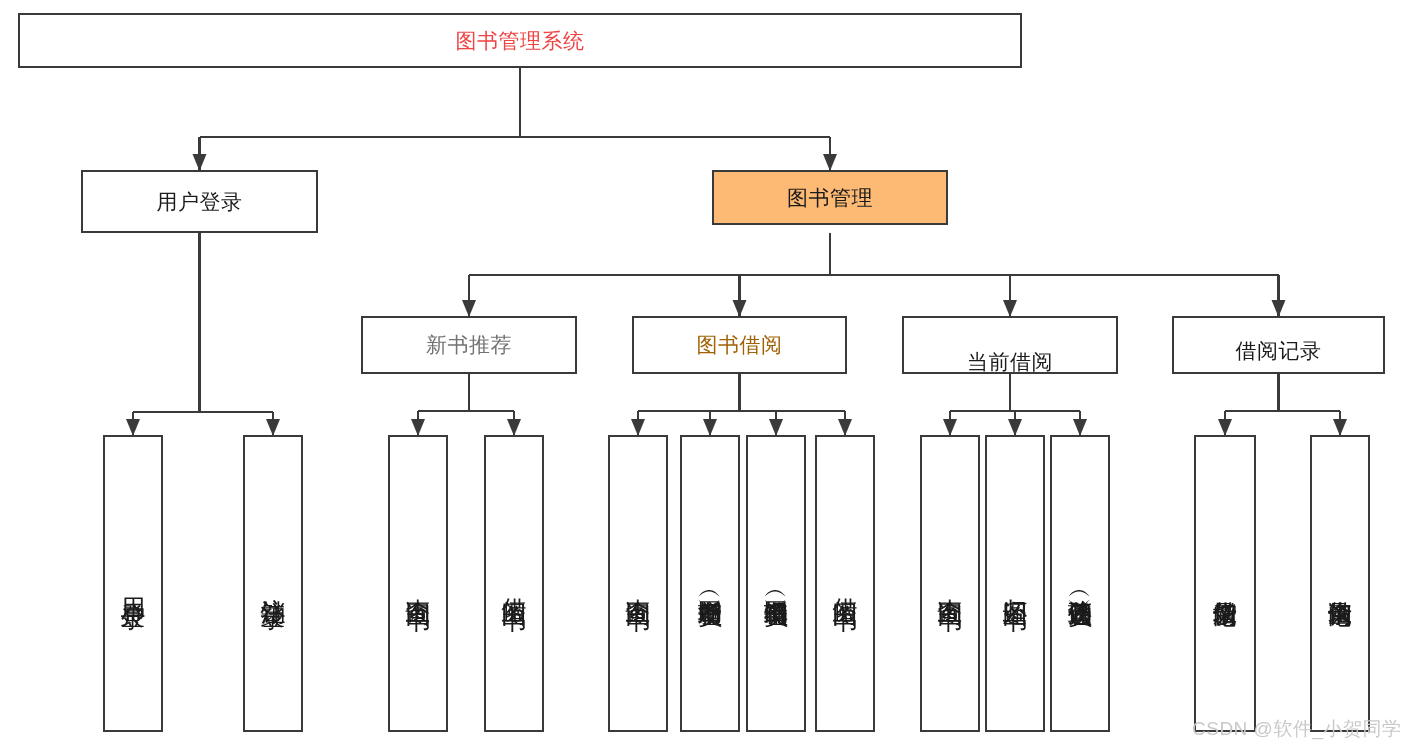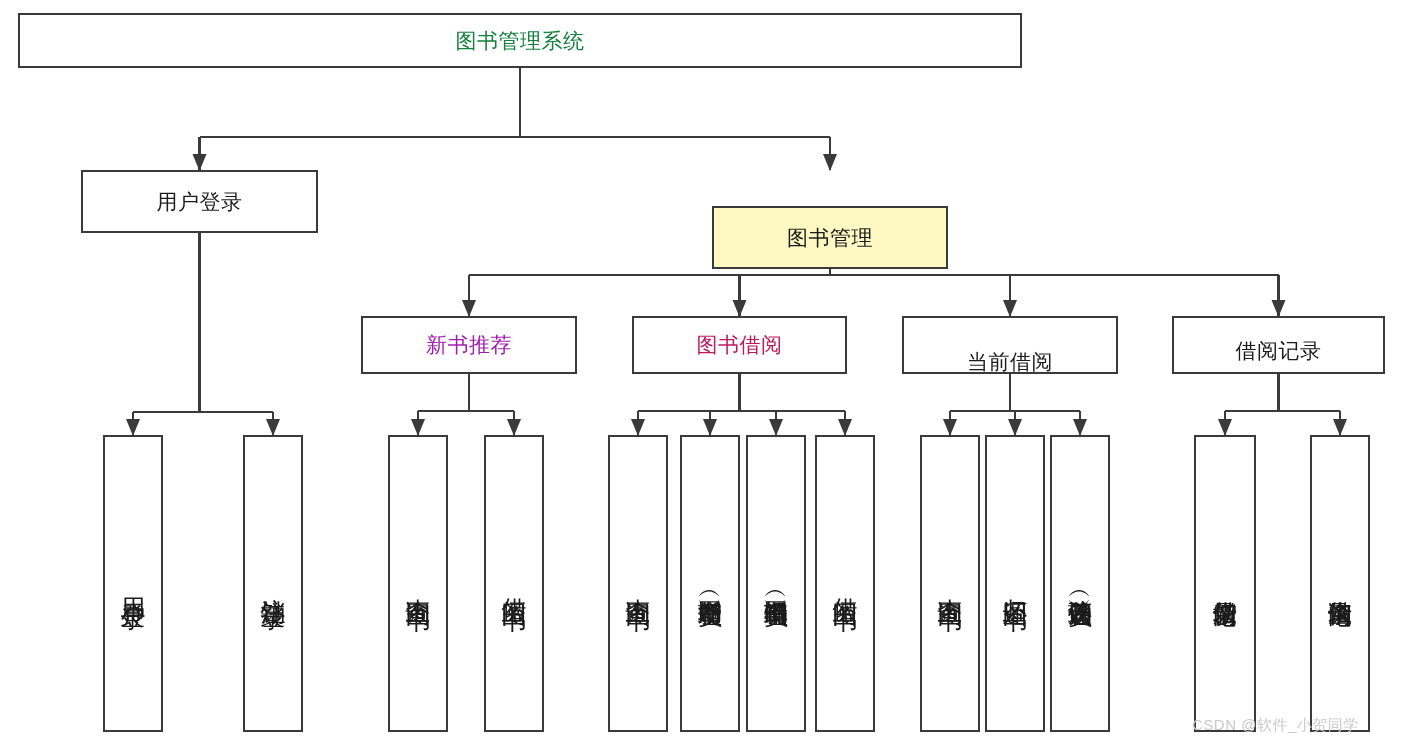--- a/index.html
+++ b/index.html
@@ -57,21 +57,21 @@
     letter-spacing: 3px;
     line-height: 1;
   }
   .node.vertical.tight .label {
     font-size: 24px;
     letter-spacing: 0.5px;
   }
   .watermark {
     position: absolute;
     color: #c9c9c9;
-    font-size: 15px;
+    font-size: 19px;
     white-space: nowrap;
     letter-spacing: 0.5px;
     user-select: none;
   }
 </style>
 </head>
 <body>
 
 <div id="diagram-root">
   <svg id="edges" xmlns="http://www.w3.org/2000/svg">
@@ -123,33 +123,33 @@
       <path d="M 1073 419 L 1087 419 L 1080 436 Z" fill="#3a3a3a"></path>
       <line x1="1278.5" y1="374" x2="1278.5" y2="411" stroke="#3a3a3a" stroke-width="2.2" shape-rendering="crispEdges"></line>
       <line x1="1225" y1="411" x2="1340" y2="411" stroke="#3a3a3a" stroke-width="2.2" shape-rendering="crispEdges"></line>
       <line x1="1225" y1="411" x2="1225" y2="435" stroke="#3a3a3a" stroke-width="2.2" shape-rendering="crispEdges"></line>
       <path d="M 1218 419 L 1232 419 L 1225 436 Z" fill="#3a3a3a"></path>
       <line x1="1340" y1="411" x2="1340" y2="435" stroke="#3a3a3a" stroke-width="2.2" shape-rendering="crispEdges"></line>
       <path d="M 1333 419 L 1347 419 L 1340 436 Z" fill="#3a3a3a"></path>
     </svg>
   <div id="nodes">
       <div class="node horizontal" style="left: 18px; top: 13px; width: 1004px; height: 55px; border-color: rgb(58, 58, 58); background: rgb(255, 255, 255);">
-        <span class="label" style="color: #15803d;">图书管理系统</span>
+        <span class="label" style="color: #ef4444;">图书管理系统</span>
       </div>
       <div class="node horizontal" style="left: 81px; top: 170px; width: 237px; height: 63px; border-color: rgb(58, 58, 58); background: rgb(255, 255, 255);">
         <span class="label" style="color: rgb(27, 27, 27);">用户登录</span>
       </div>
-      <div class="node horizontal" style="left: 712px; top: 170px; width: 236px; height: 63px; border-color: rgb(58, 58, 58); background: #fef9c3; margin-top: 36px;">
+      <div class="node horizontal" style="left: 712px; top: 170px; width: 236px; height: 55px; border-color: rgb(58, 58, 58); background: #fdba74;">
         <span class="label" style="color: rgb(27, 27, 27);">图书管理</span>
       </div>
       <div class="node horizontal" style="left: 361px; top: 316px; width: 216px; height: 58px; border-color: rgb(58, 58, 58); background: rgb(255, 255, 255);">
-        <span class="label" style="color: #a21caf;">新书推荐</span>
+        <span class="label" style="color: #737373;">新书推荐</span>
       </div>
       <div class="node horizontal" style="left: 632px; top: 316px; width: 215px; height: 58px; border-color: rgb(58, 58, 58); background: rgb(255, 255, 255);">
-        <span class="label" style="color: #be185d;">图书借阅</span>
+        <span class="label" style="color: #a16207;">图书借阅</span>
       </div>
       <div class="node horizontal" style="left: 902px; top: 316px; width: 216px; height: 58px; border-color: rgb(58, 58, 58); background: rgb(255, 255, 255); align-items: flex-end;">
         <span class="label" style="color: rgb(27, 27, 27);">当前借阅</span>
       </div>
       <div class="node horizontal" style="left: 1172px; top: 316px; width: 213px; height: 58px; border-color: rgb(58, 58, 58); background: rgb(255, 255, 255);">
         <span class="label" style="color: rgb(27, 27, 27); margin-top: 12px;">借阅记录</span>
       </div>
       <div class="node vertical" style="left: 103px; top: 435px; width: 60px; height: 297px; border-color: rgb(58, 58, 58); background: rgb(255, 255, 255);">
         <span class="label" style="color: rgb(27, 27, 27);">用户登录</span>
       </div>

